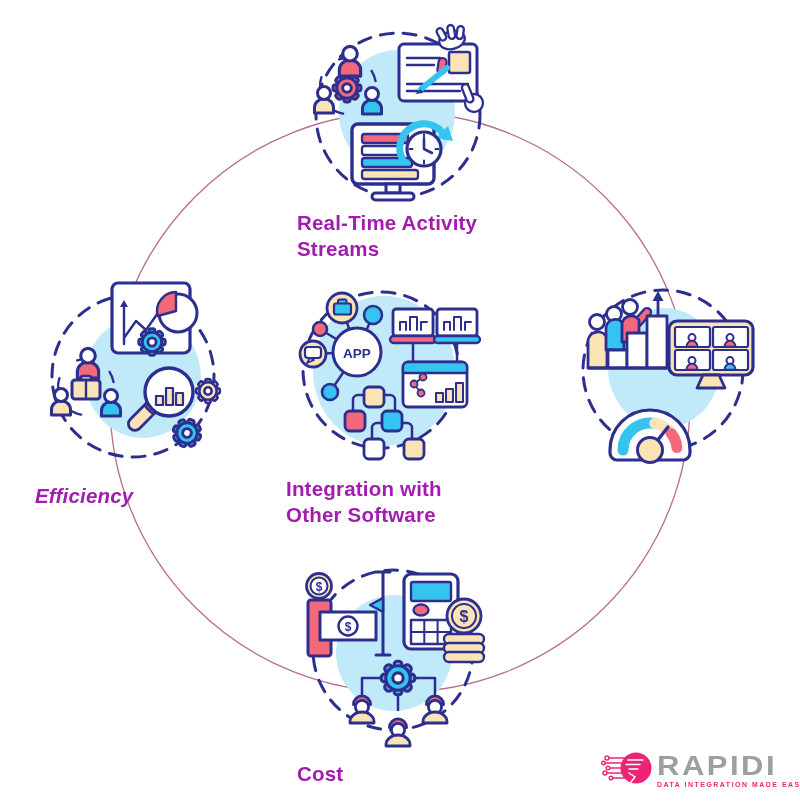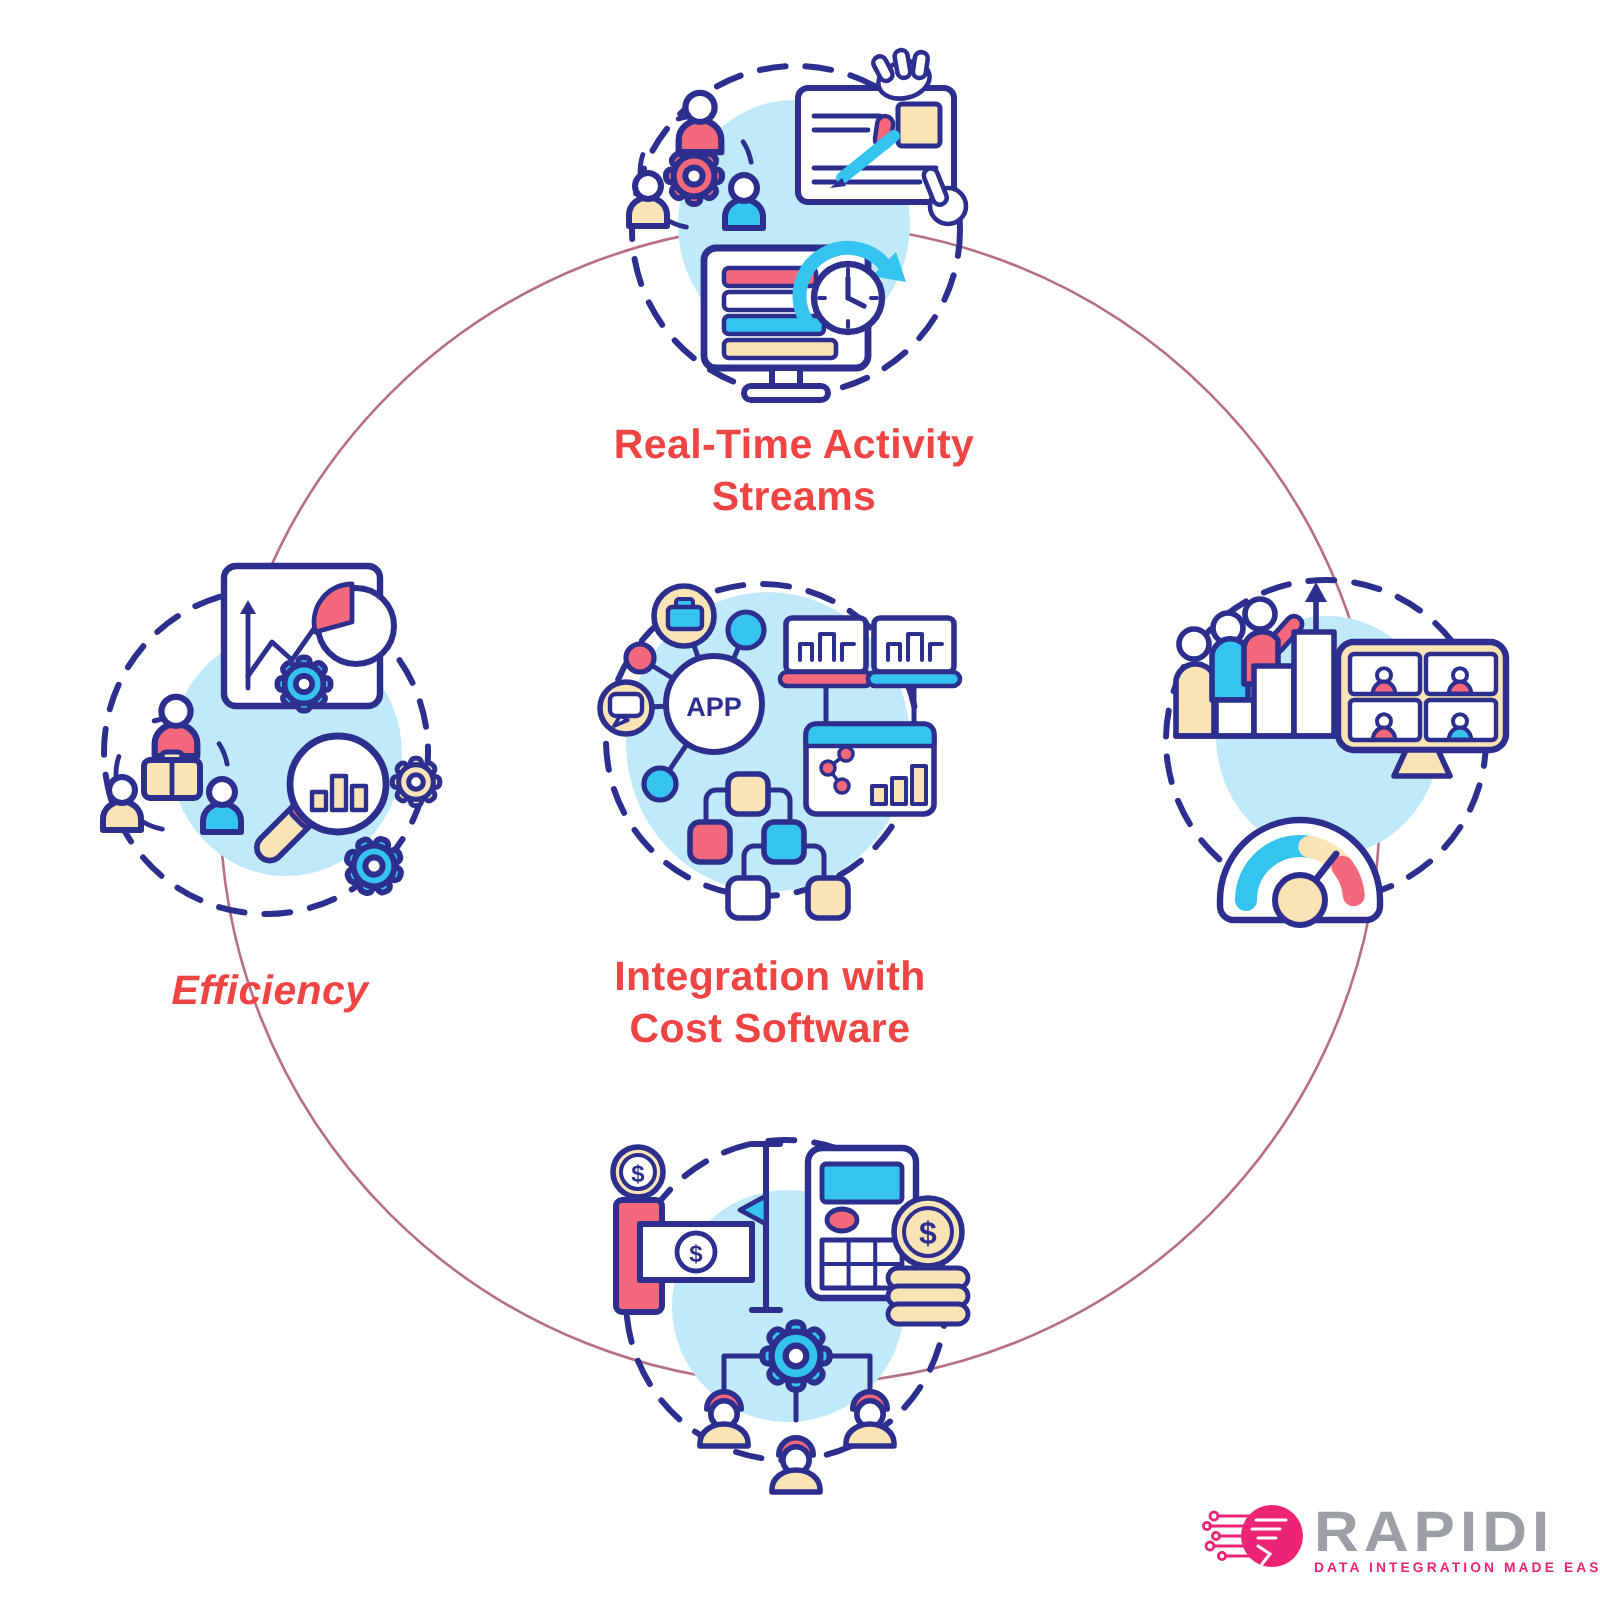--- a/index.html
+++ b/index.html
@@ -6,25 +6,24 @@
   .canvas{
     position:relative;
     width:800px;height:805px;
     background:#ffffff;
     overflow:hidden;
     font-family:"Liberation Sans", sans-serif;
   }
   .canvas svg.scene{position:absolute;left:0;top:0;}
   .concept-label{
     position:absolute;
-    text-align:center;
     font-weight:bold;
     font-size:20.5px;
     line-height:26px;
-    color:#ef4444;
+    color:#a21caf;
     letter-spacing:.2px;
   }
   .logo{
     position:absolute;
     left:601px;top:743px;
     display:flex;align-items:center;
   }
   .logo .mark{width:54px;height:52px;flex:0 0 auto;}
   .logo .wordblock{margin-left:2px;}
   .logo .brand{
@@ -303,21 +302,22 @@
       <use href="#gear" transform="translate(398,678) scale(1.2)" fill="#35c3ef" stroke="#2d2f8f" stroke-width="2.6"></use>
       <use href="#bperson" transform="translate(362,706)" stroke="#2d2f8f" stroke-width="2.8"></use>
       <use href="#bperson" transform="translate(435,706)" stroke="#2d2f8f" stroke-width="2.8"></use>
       <use href="#bperson" transform="translate(398,729)" stroke="#2d2f8f" stroke-width="2.8"></use>
     </g>
   </g>
 </svg>
 
   <div class="concept-label" style="left:297px;top:210px;width:200px;">Real-Time Activity Streams</div>
   <div class="concept-label" style="left:35px;top:483px;width:200px;font-style:italic;">Efficiency</div>
-  <div class="concept-label" style="left:286px;top:476px;width:198px;">Integration with Cost Software</div>
+  <div class="concept-label" style="left:286px;top:476px;width:198px;">Integration with Other Software</div>
+  <div class="concept-label" style="left:297px;top:761px;width:200px;">Cost</div>
 
   <div class="logo">
     <svg class="mark" viewBox="0 0 54 52">
       <circle cx="35" cy="25" r="15.5" fill="#ec2476"></circle>
       <g stroke="#ec2476" stroke-width="1.6" stroke-linecap="round">
         <line x1="8" y1="15" x2="27" y2="15"></line>
         <line x1="4" y1="20" x2="25" y2="20"></line>
         <line x1="9" y1="25" x2="24" y2="25"></line>
         <line x1="6" y1="30" x2="26" y2="30"></line>
         <line x1="12" y1="35" x2="28" y2="35"></line>

